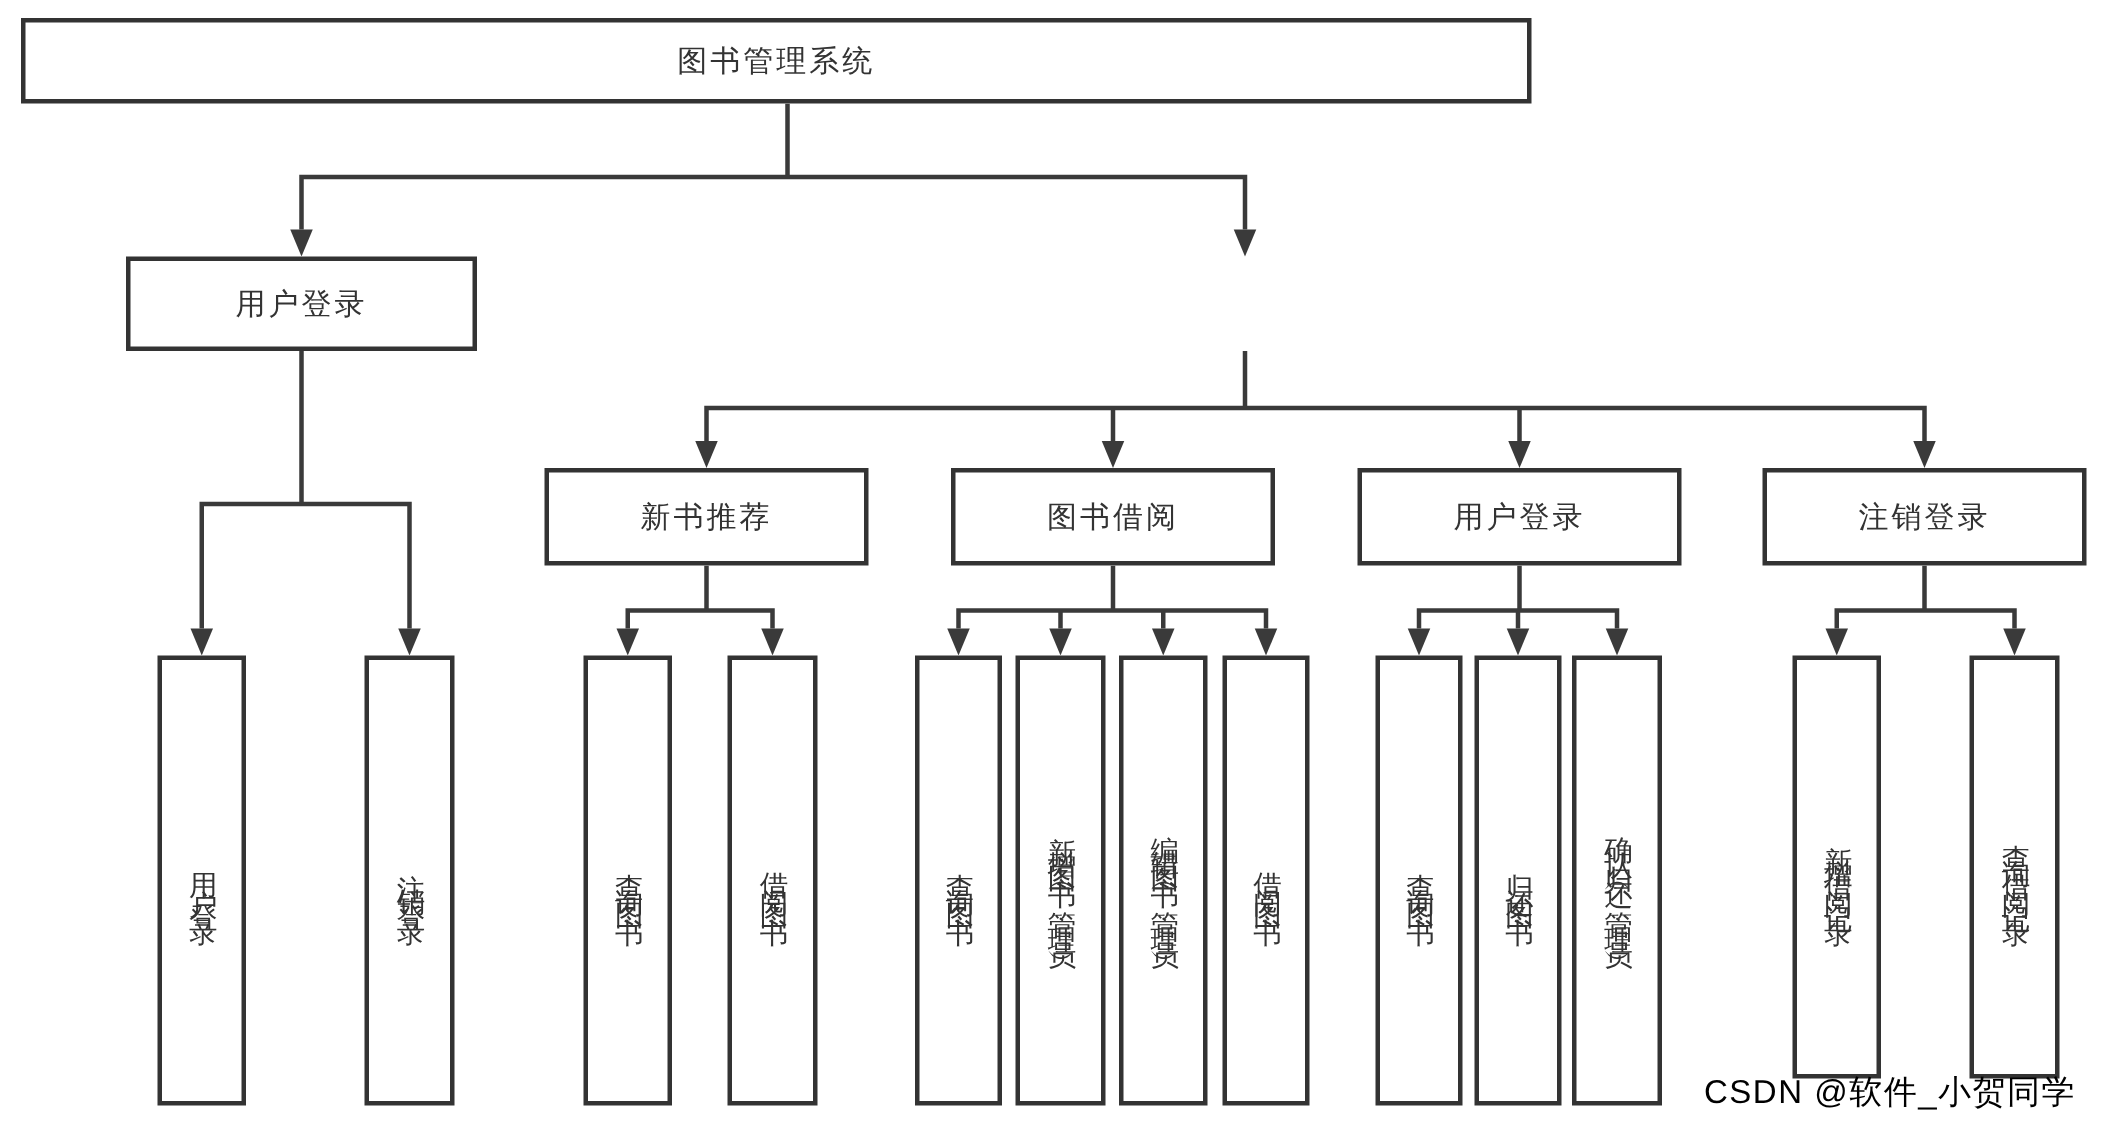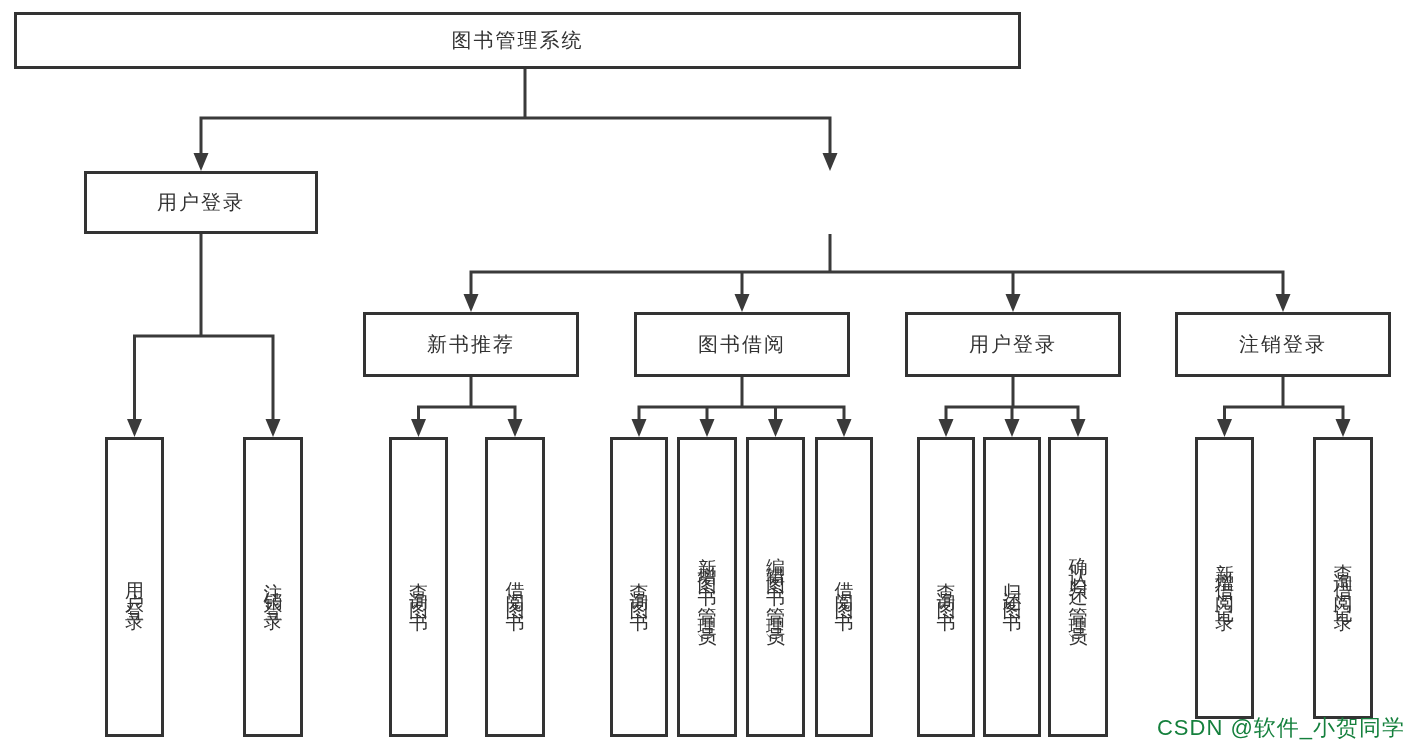--- a/index.html
+++ b/index.html
@@ -28,23 +28,23 @@
     transform:translate(-50%,-50%);
     writing-mode:vertical-rl;
     text-orientation:mixed;
     white-space:nowrap;
     font-size:19px;
     letter-spacing:10px;
     color:#333333;
   }
   .watermark{
     position:absolute;
-    right:0;bottom:4px;
+    right:21px;bottom:4px;
     font-size:22px;
-    color:#15803d;
+    color:#000000;
     letter-spacing:1px;
     z-index:3;
   }
 </style>
 </head>
 <body>
 
 <div class="canvas">
 
   <svg class="connectors" width="1405" height="747" viewBox="0 0 1405 747">

